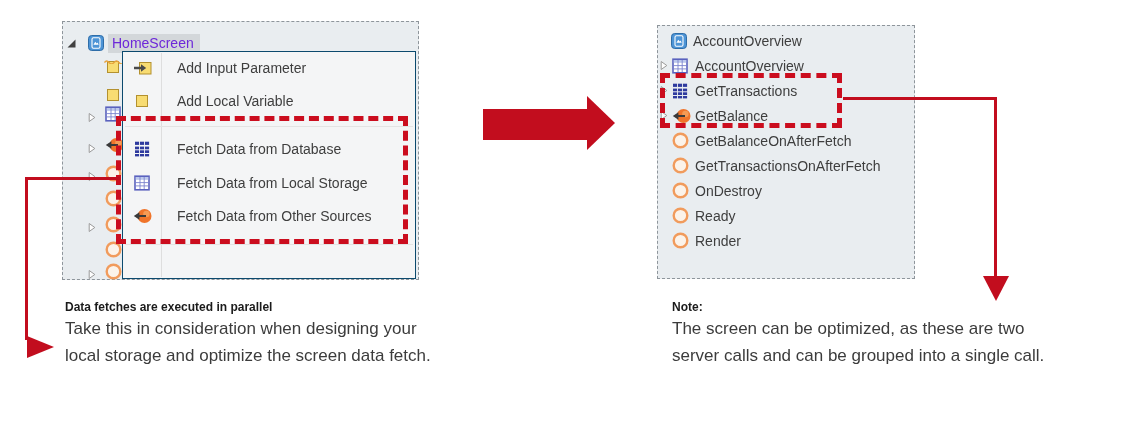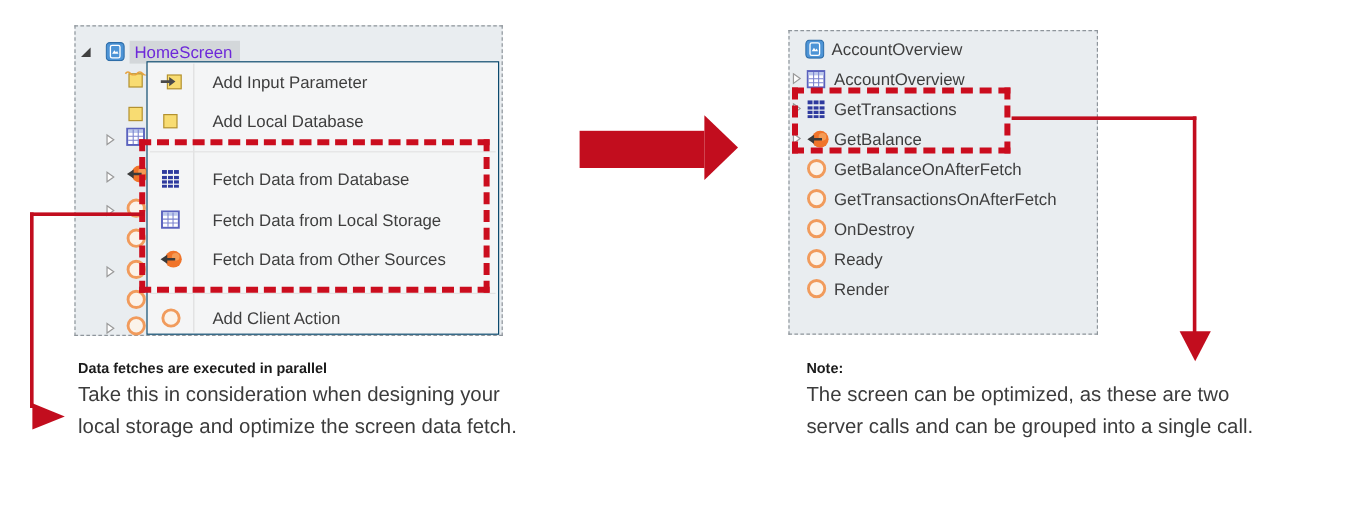--- a/index.html
+++ b/index.html
@@ -131,21 +131,21 @@
             </svg>
           </span>
         <span class="mi-label">Add Input Parameter</span>
       </div>
       <div class="menu-item" style="top:33px;">
         <span class="mi-icon">
             <svg width="16" height="16" viewBox="0 0 16 16">
               <rect x="2.5" y="2.5" width="11" height="11" fill="#F8DC72" stroke="#B3912F"></rect>
             </svg>
           </span>
-        <span class="mi-label">Add Local Database</span>
+        <span class="mi-label">Add Local Variable</span>
       </div>
 
       <div class="menu-sep" style="top:74px;"></div>
 
       <div class="menu-item" style="top:115px;">
         <span class="mi-icon">
             <svg width="16" height="16" viewBox="0 0 16 16">
               <rect x="1" y="1.2" width="14" height="13.6" fill="#FFF" stroke="#5A62BE" stroke-width="1.6"></rect>
               <rect x="1.8" y="2" width="12.4" height="2.8" fill="#BCC8EC"></rect>
               <path d="M1.8 7.6 H14.2 M1.8 10.9 H14.2 M6 2 V14 M10.2 2 V14" stroke="#7B83CE" stroke-width="0.9" fill="none"></path>
@@ -180,28 +180,20 @@
               <circle cx="11.5" cy="8" r="7" fill="#F0742A"></circle>
               <circle cx="13.4" cy="6" r="3.2" fill="#F59B55"></circle>
               <path d="M13 6.9 H6.4 V4.3 L0.8 8 L6.4 11.7 V9.1 H13 Z" fill="#3A3A3A"></path>
             </svg>
           </span>
         <span class="mi-label">Fetch Data from Other Sources</span>
       </div>
 
       <div class="menu-sep" style="top:192px;"></div>
 
-      <div class="menu-item" style="top:197px;">
-        <span class="mi-icon">
-            <svg width="17" height="17" viewBox="0 0 17 17">
-              <circle cx="8.5" cy="8.5" r="6.8" fill="#FBF3EA" stroke="#F19B5C" stroke-width="2.4"></circle>
-            </svg>
-          </span>
-        <span class="mi-label">Add Client Action</span>
-      </div>
     </div>
   </div>
 
   <div class="panel right-panel">
     <div class="tree">
 
       <div class="trow">
         <span class="rooticon">
           <svg width="16" height="16" viewBox="0 0 16 16">
               <rect x="0.5" y="0.5" width="15" height="15" rx="3.2" fill="#4D94D6" stroke="#2E6DA8"></rect>

